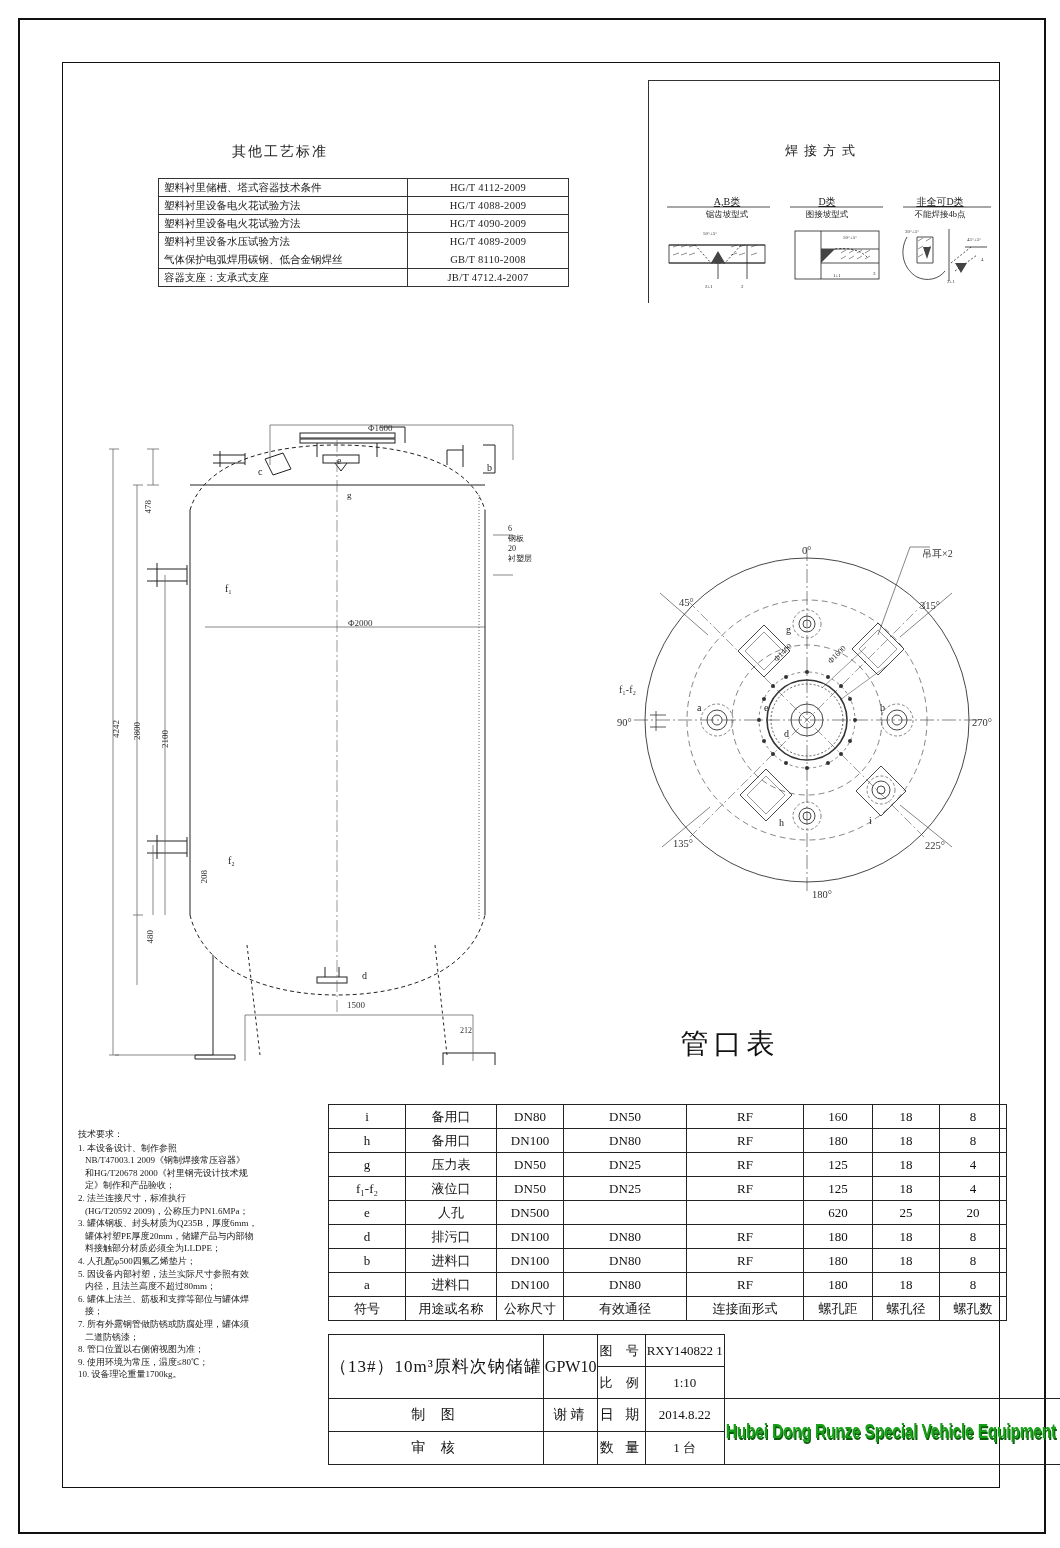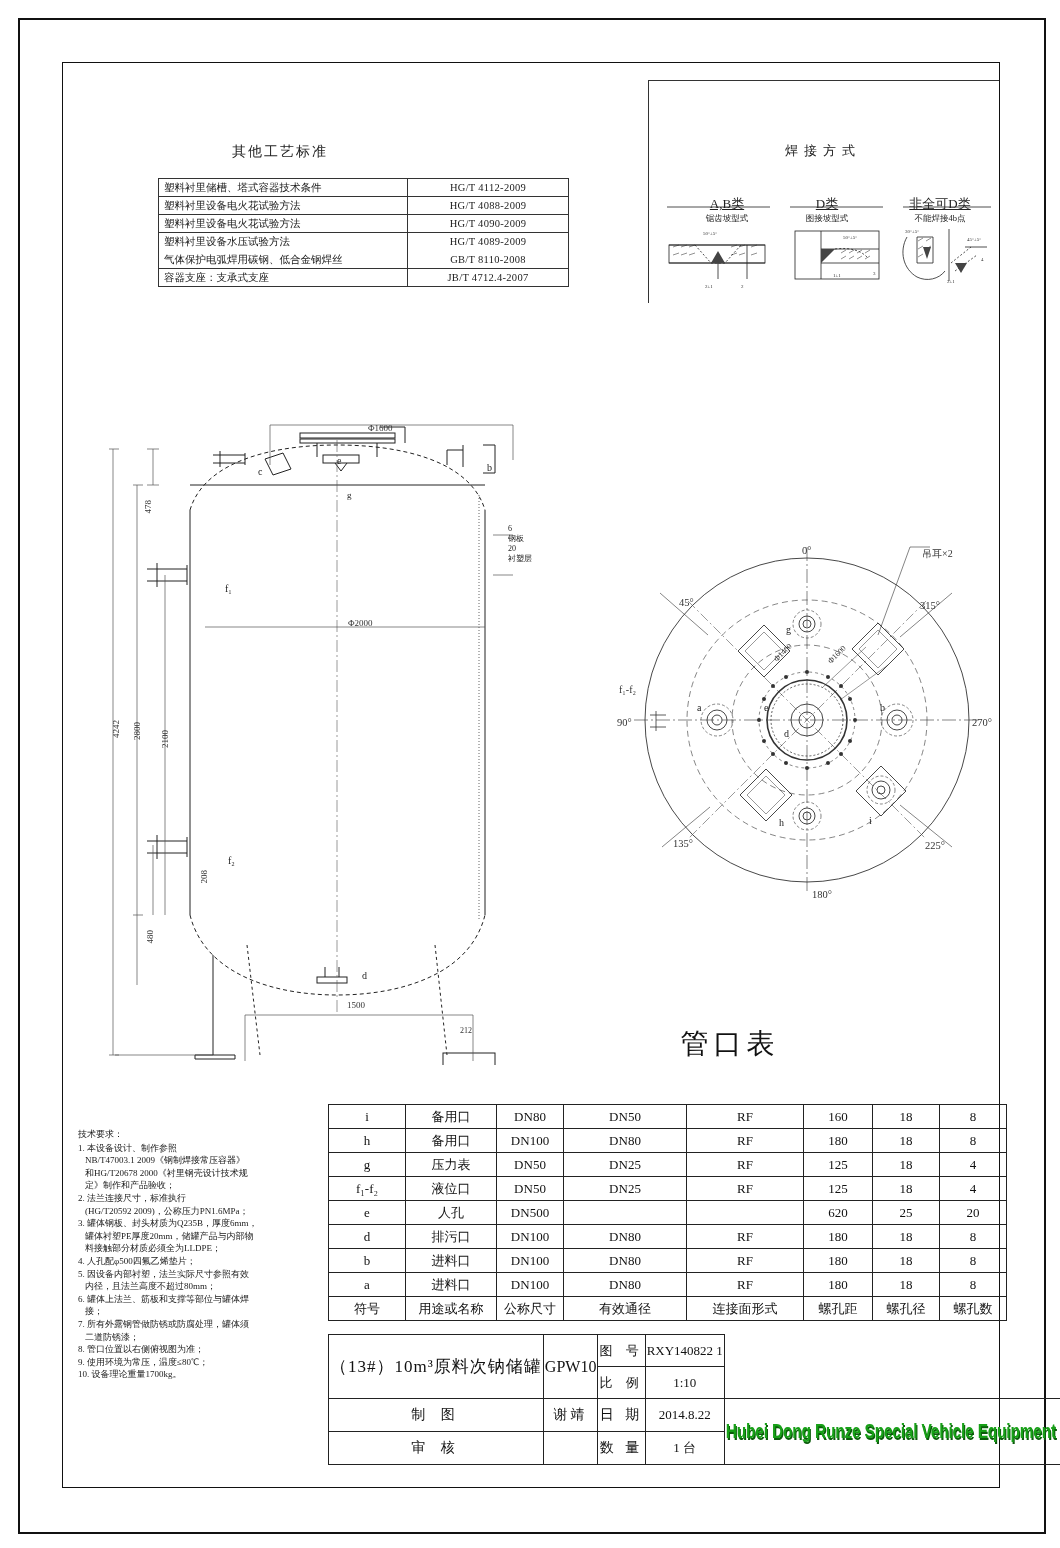--- a/index.html
+++ b/index.html
@@ -15,21 +15,21 @@
   table.std{position:absolute;left:158px;top:178px;border-collapse:collapse;font-size:10.5px;color:#1a1a1a;}
   table.std td{border:1px solid #333;padding:1px 5px;height:15px;line-height:15px;white-space:nowrap;}
   table.std td.name{width:238px;}
   table.std td.code{width:150px;text-align:center;font-family:"Liberation Serif",serif;letter-spacing:.3px;}
   table.std tr.nb td{border-top:1px solid transparent;border-bottom:1px solid transparent;}
 
   
   .weld-panel{position:absolute;left:648px;top:80px;width:350px;height:222px;border:1px solid #333;border-right:none;border-bottom:none;}
   .weld-title{position:absolute;left:648px;top:142px;width:350px;text-align:center;font-size:13px;letter-spacing:6px;color:#222;}
   .weld-col{position:absolute;top:195px;font-size:8px;color:#222;text-align:center;}
-  .weld-lbl{font-size:13px;text-decoration:underline;}
+  .weld-lbl{font-size:10px;text-decoration:underline;}
   .weld-sub{font-size:8.5px;}
 
   
   .elev{position:absolute;left:95px;top:415px;width:460px;height:650px;}
   .dimtxt{position:absolute;font-size:9px;color:#333;font-family:"Liberation Serif",serif;white-space:nowrap;}
   .vert{writing-mode:vertical-rl;transform:rotate(180deg);}
   .noz{position:absolute;font-size:10px;color:#222;}
   .noteLbl{position:absolute;font-size:8px;color:#222;line-height:10px;white-space:nowrap;}
 
   

